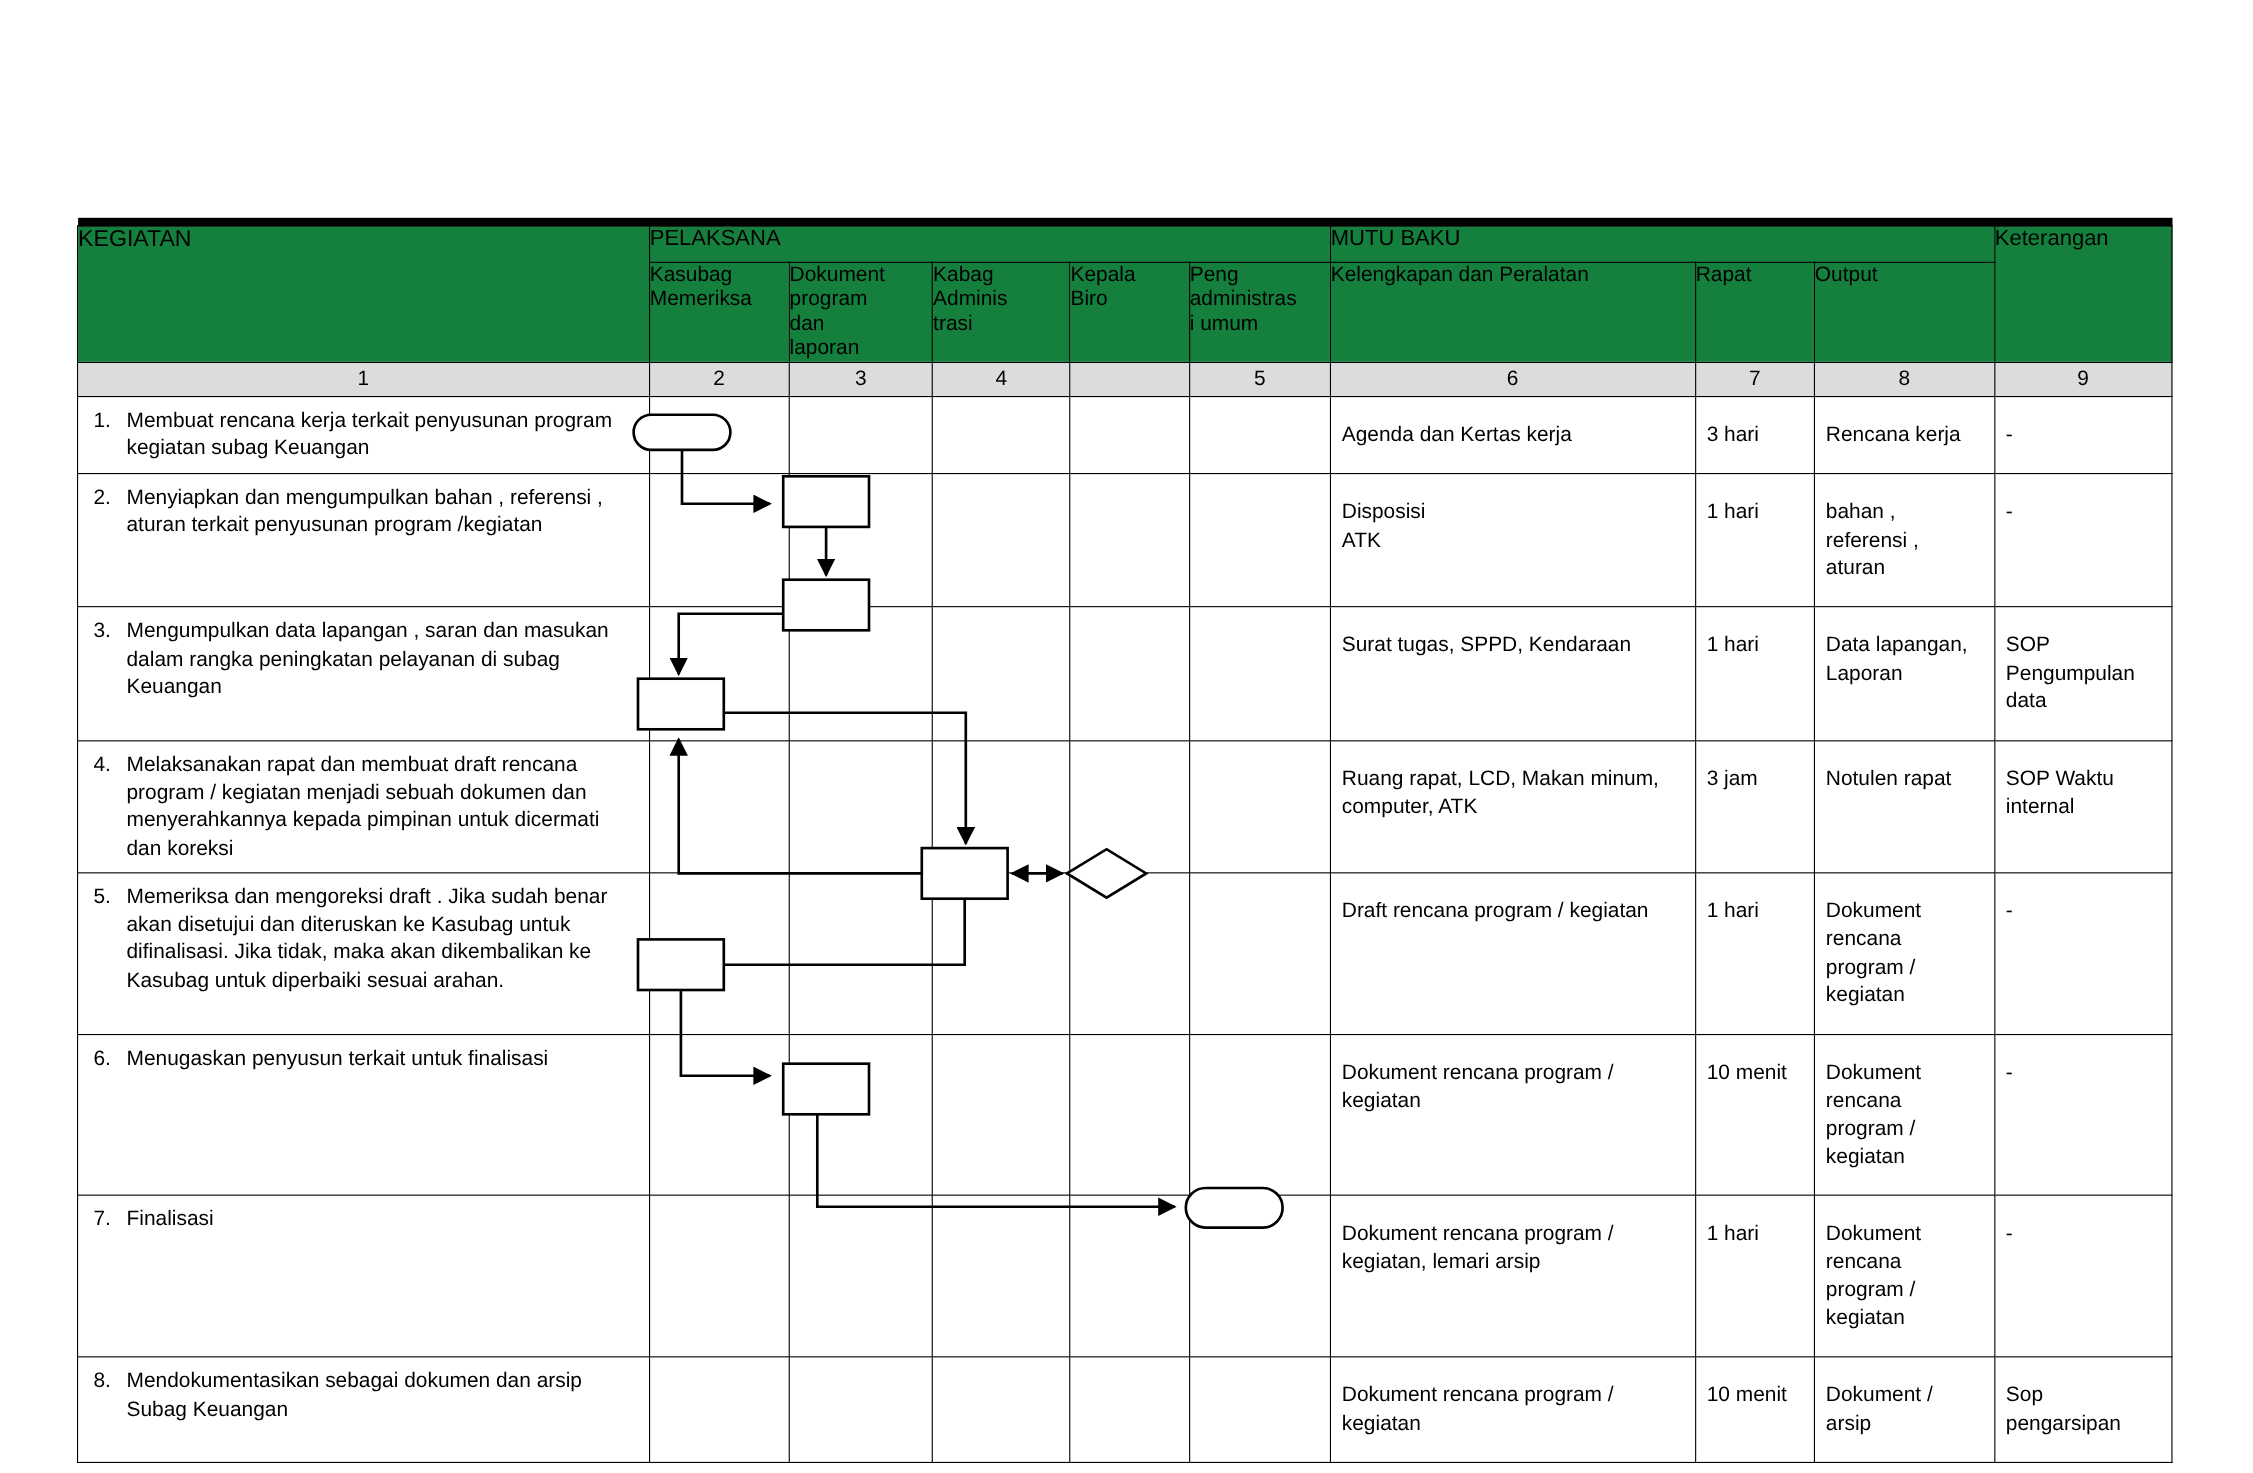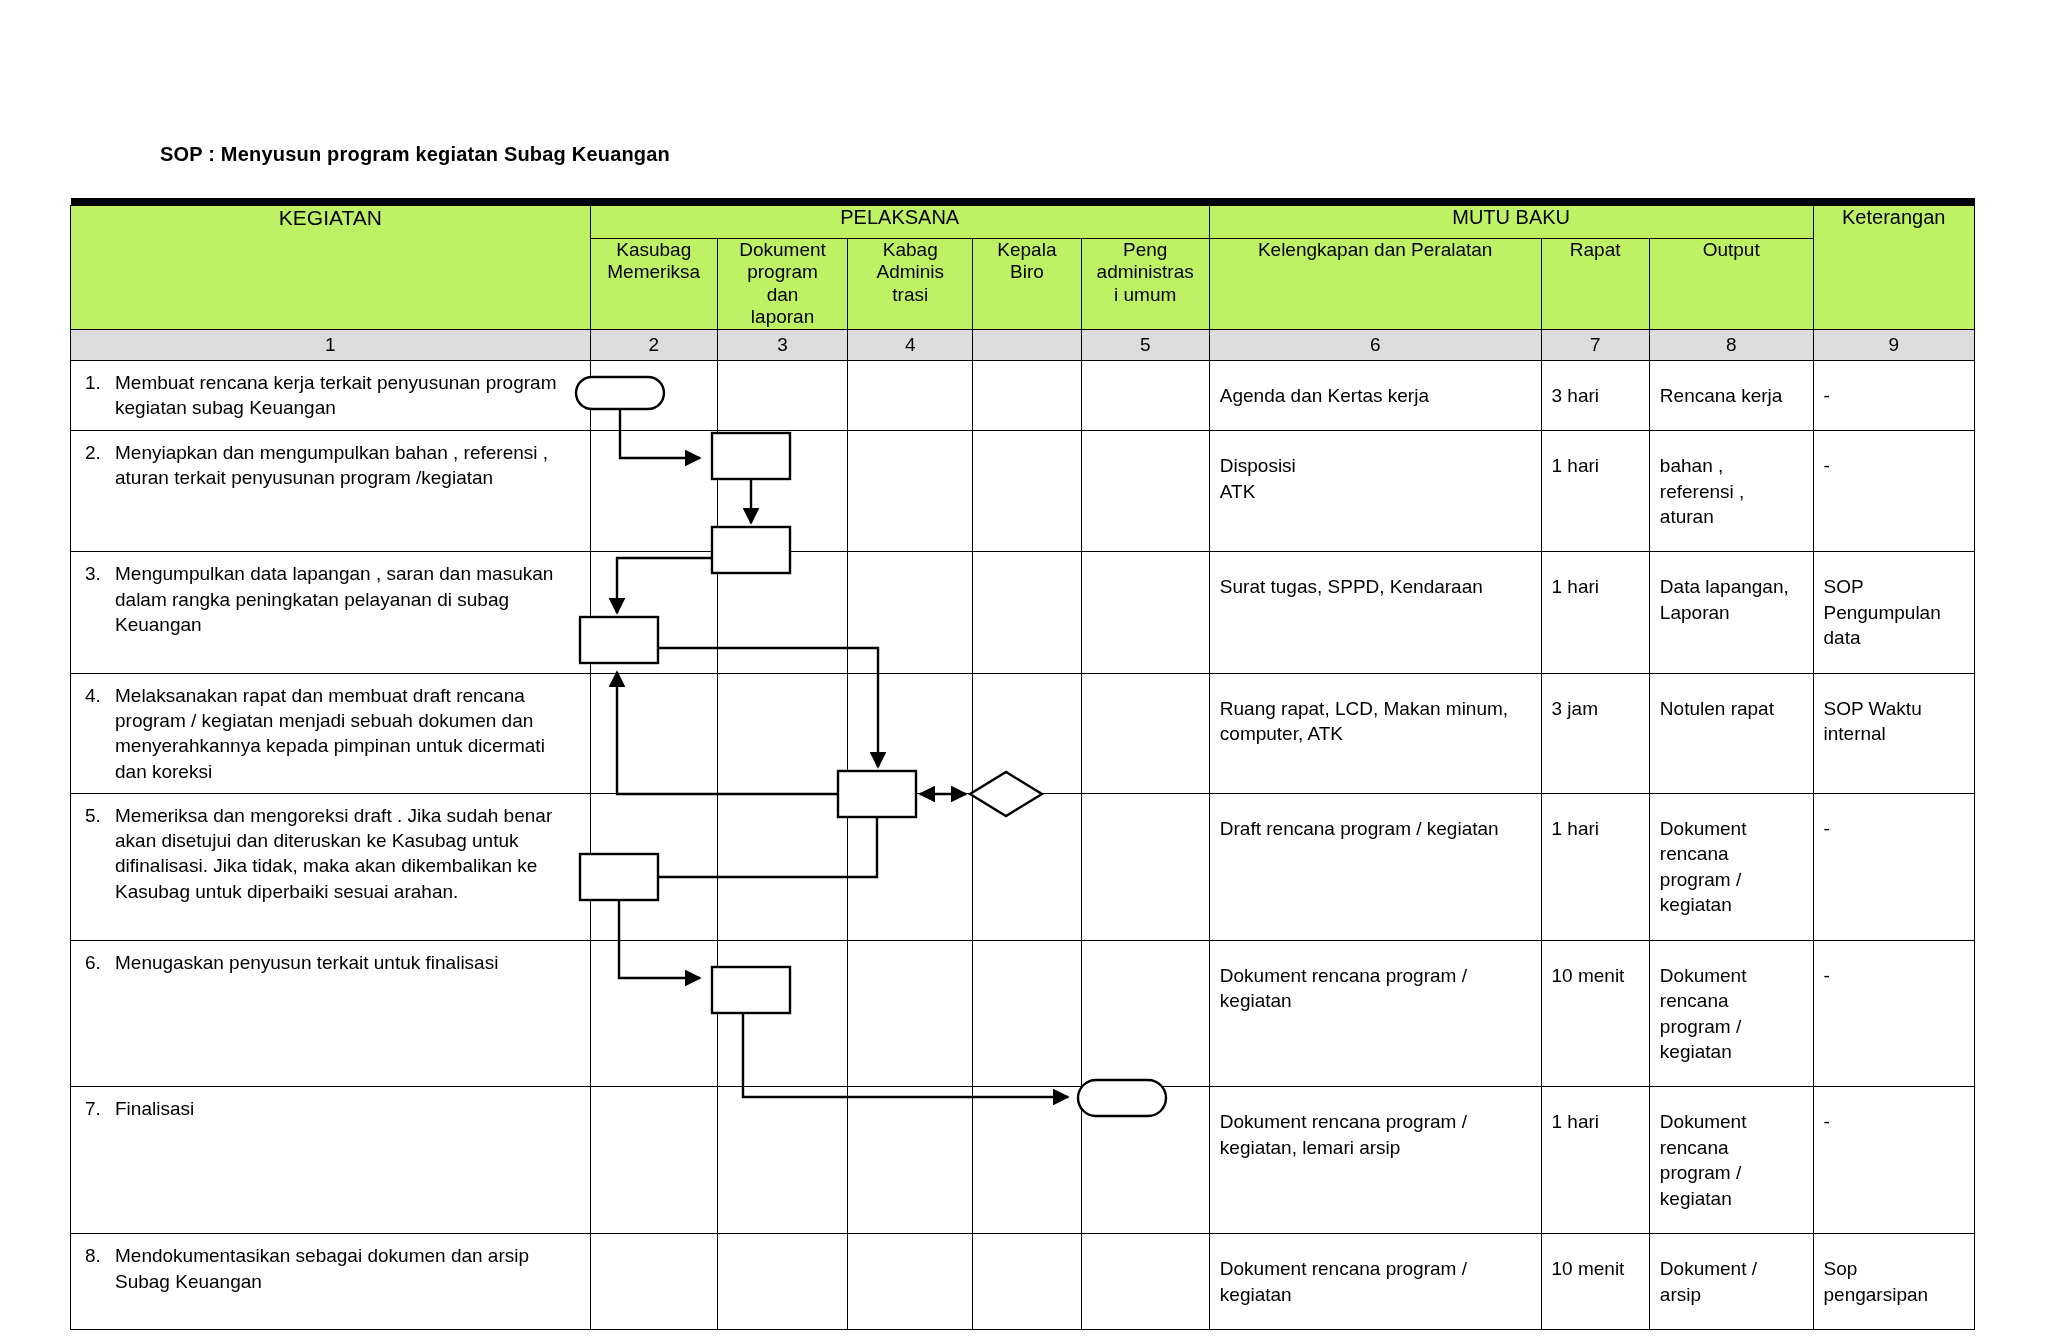--- a/index.html
+++ b/index.html
@@ -6,40 +6,39 @@
   body{width:2048px;height:1339px;font-family:"Liberation Sans",sans-serif;color:#000;}
   .page{position:relative;width:2048px;height:1339px;}
 
   .doc-title{position:absolute;left:160px;top:143px;font-size:20px;font-weight:bold;letter-spacing:.2px;}
 
   .sop-table{position:absolute;left:70px;top:198px;width:1905px;border-collapse:collapse;table-layout:fixed;}
   .sop-table td,.sop-table th{border:1px solid #000;padding:0;vertical-align:top;font-weight:normal;}
 
   .topband{height:7px;background:#000;border:none !important;padding:0 !important;}
 
-  .hdr{background:#bef264;text-align:center;vertical-align:middle;font-size:19px;line-height:1.18;}
+  .hdr{background:#15803d;vertical-align:middle;font-size:19px;line-height:1.18;}
   .hdr-bold{font-weight:bold;font-size:20px;}
   .hdr-kegiatan{font-weight:bold;font-size:21px;}
   .numrow td{background:#dcdcdc;text-align:center;font-size:19px;height:30px;vertical-align:middle;}
 
   .act{font-size:19px;line-height:1.33;padding:9px 10px 9px 14px !important;position:relative;}
   .act .num{position:absolute;left:14px;top:9px;}
   .act .txt{display:block;padding-left:30px;}
 
   .mb{font-size:19px;line-height:1.34;padding:22px 10px !important;}
   .lane{padding:0 !important;position:relative;}
 
   .flowlayer{position:absolute;left:0;top:0;width:100%;height:100%;pointer-events:none;}
 </style>
 </head>
 <body>
 
 <div class="page">
 
-  <div class="doc-title">SOP : Menyusun program kegiatan Subag Keuangan</div>
 
   <table class="sop-table">
     <colgroup>
       <col style="width:470px">
       <col style="width:115px">
       <col style="width:118px">
       <col style="width:113px">
       <col style="width:98px">
       <col style="width:116px">
       <col style="width:300px">

